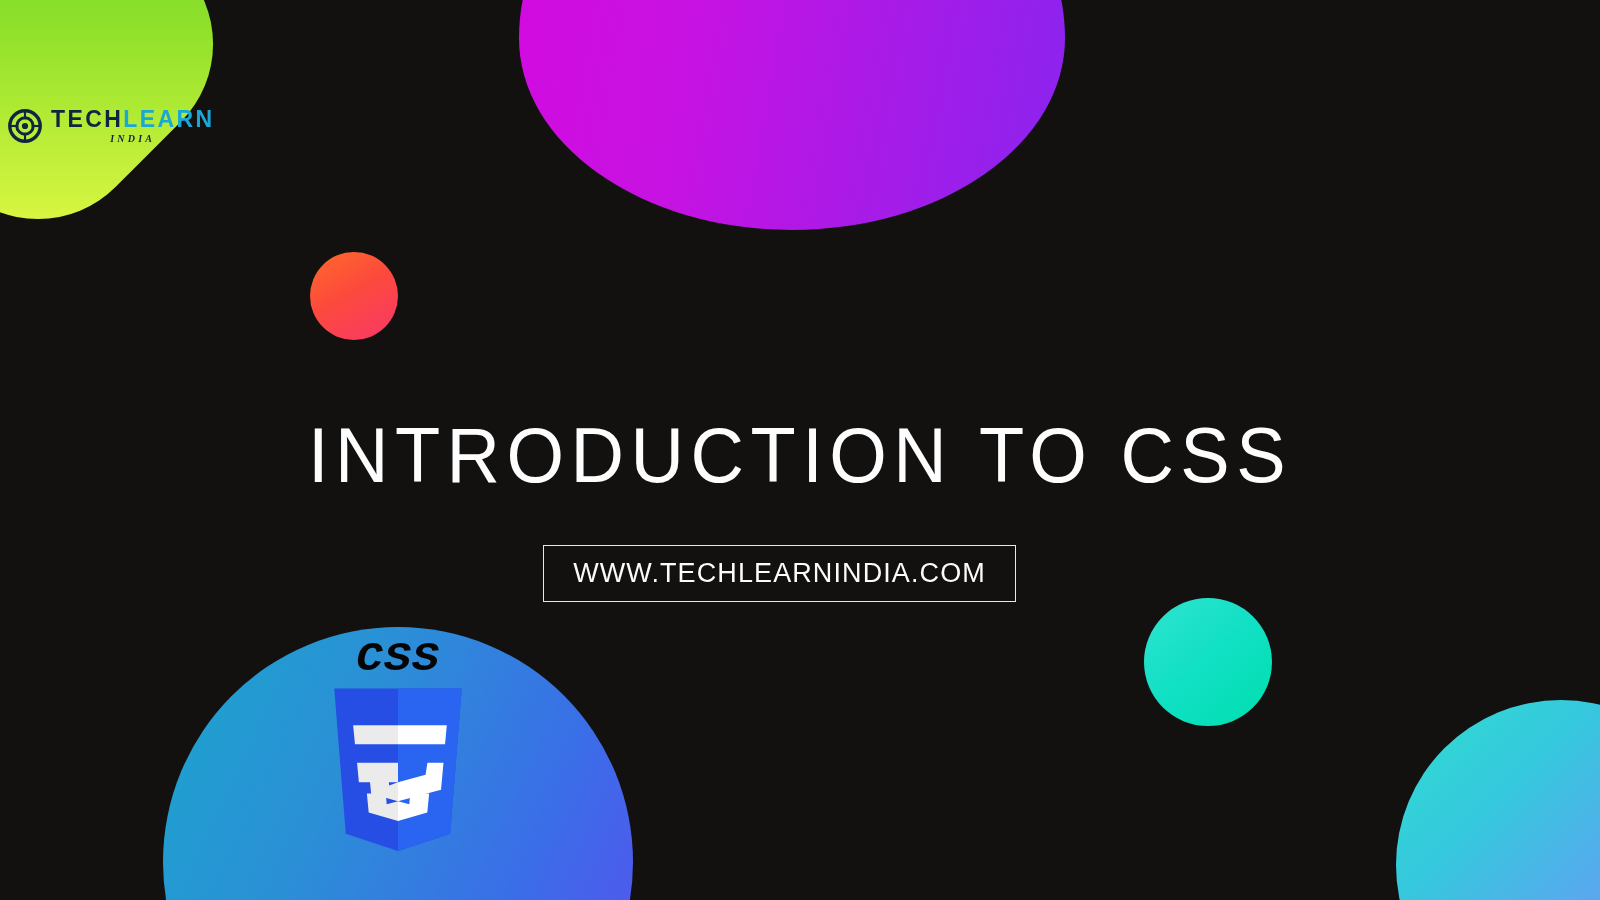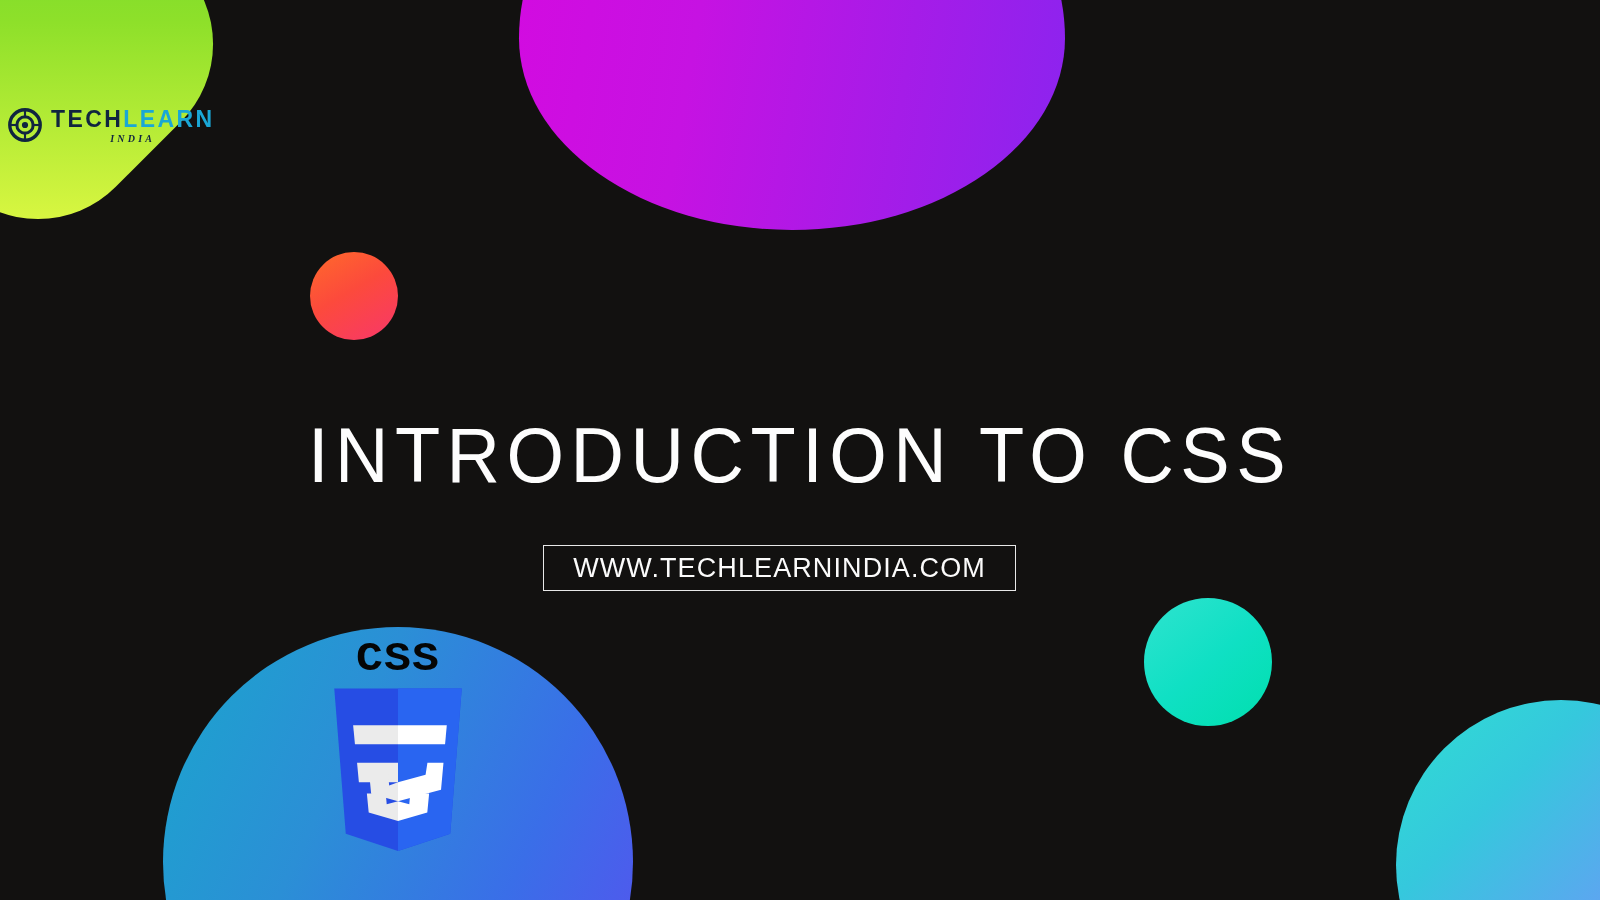--- a/index.html
+++ b/index.html
@@ -86,21 +86,21 @@
     border-radius: 50%;
     background: linear-gradient(115deg, #1ba5cd 0%, #2b8fd6 35%, #3a6ee8 68%, #5b4ef0 100%);
   }
 
   
   #logo {
     position: absolute;
     left: 8px;
     top: 108px;
     display: flex;
-    align-items: flex-start;
+    align-items: center;
     gap: 9px;
   }
   #logo-mark { display:block; }
   #logo-words { line-height: 1; }
   #logo-wordmark {
     font-family: "Liberation Sans", sans-serif;
     font-weight: 700;
     font-size: 23px;
     letter-spacing: 2.4px;
     white-space: nowrap;
@@ -133,21 +133,21 @@
     white-space: nowrap;
     transform: scaleY(1.06);
   }
 
   
   #url-box {
     position: absolute;
     left: 543px;
     top: 545px;
     width: 473px;
-    height: 46px;
+    height: 57px;
     box-sizing: border-box;
     border: 1.6px solid #e8e8e8;
     display: flex;
     align-items: center;
     justify-content: center;
   }
   #url-text {
     color: #fbfbfb;
     font-family: "Liberation Sans", sans-serif;
     font-weight: 400;
@@ -155,20 +155,21 @@
     letter-spacing: 1.1px;
     white-space: nowrap;
   }
 
   
   #css-mark {
     position: absolute;
     left: 310px;
     top: 640px;
     width: 176px;
+    font-style: italic;
   }
   #css-word {
     text-align: center;
     font-family: "Liberation Mono", monospace;
     font-weight: 700;
     font-size: 40px;
     letter-spacing: 1px;
     color: #050505;
     line-height: 1;
     transform: scaleX(1.12);

